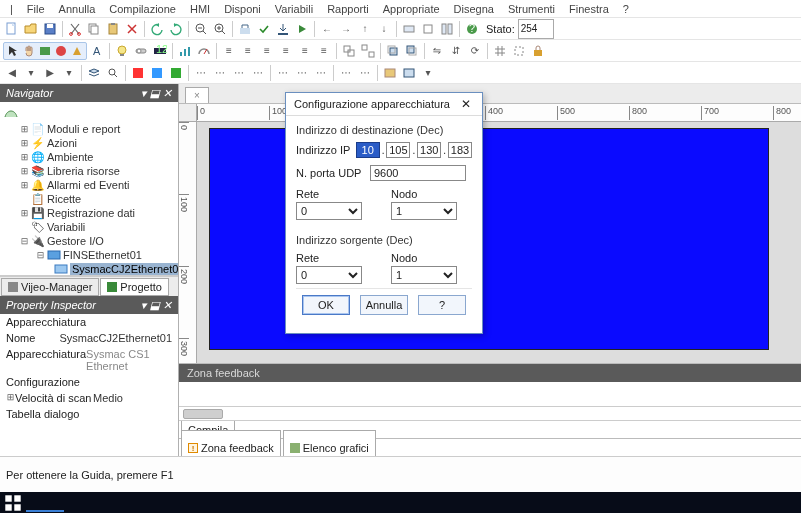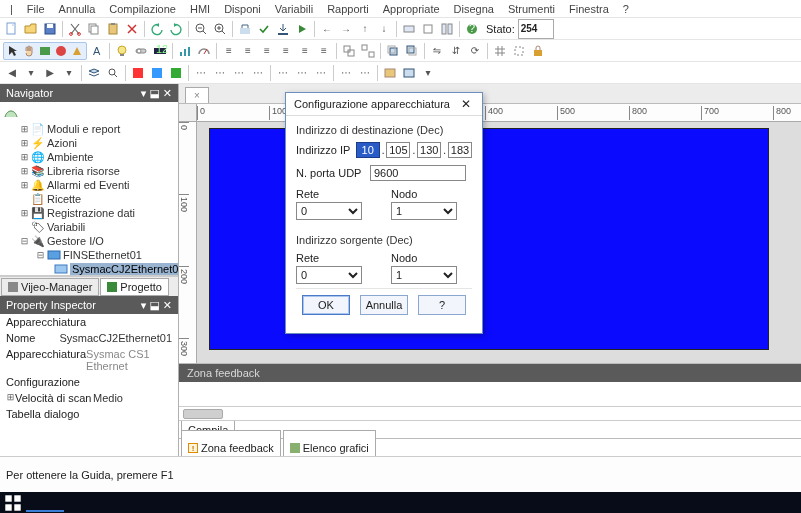--- a/index.html
+++ b/index.html
@@ -8,25 +8,25 @@
 .menubar{display:flex;gap:6px;padding:2px 6px;background:#fff;border-bottom:1px solid #e5e5e5;align-items:center;height:18px;}
 .menubar span{padding:1px 4px;color:#444;}
 .menu-pipe{color:#b4c5e6;padding:0 2px;}
 .toolbar{display:flex;align-items:center;padding:1px 3px;background:#fff;border-bottom:1px solid #e5e5e5;height:22px;gap:1px;flex-wrap:nowrap;overflow:hidden;}
 .tb{width:18px;height:18px;display:flex;align-items:center;justify-content:center;font-size:10px;color:#555;border:1px solid transparent;}
 .tb svg{width:14px;height:14px;}
 .tb-sep{width:1px;height:16px;background:#ccc;margin:0 2px;}
 .tb-group{display:flex;align-items:center;border:1px solid #a9c5e8;background:#e5eefb;padding:0 1px;border-radius:2px;}
 .tb-group .tb{width:16px;height:16px;}
 .stato{margin-left:4px;display:flex;align-items:center;gap:3px;color:#444;}
-.stato input{width:36px;height:20px;border:1px solid #aaa;font-size:10px;padding:0 2px;font-weight:bold;}
+.stato input{width:36px;height:20px;border:1px solid #aaa;font-size:10px;padding:0 2px;}
 .tb-wr{flex-wrap:wrap;height:auto;min-height:22px;}
 .main-row{flex:1;display:flex;min-height:0;}
 .left{width:179px;display:flex;flex-direction:column;border-right:1px solid #b0b0b0;}
-.panel-hdr{background:#5a5a5a;color:#fff;font-size:11px;padding:2px 6px;display:flex;align-items:center;justify-content:space-between;height:18px;}
+.panel-hdr{background:#5a5a5a;color:#fff;font-size:11px;padding:2px 6px;display:flex;align-items:center;justify-content:space-between;height:18px;font-style:italic;}
 .panel-hdr span{color:#fff;}
 .hdr-icons{display:flex;gap:3px;color:#ddd;font-size:9px;}
 .nav-body{flex:0 0 174px;background:#fff;overflow:auto;border-bottom:1px solid #ccc;padding:2px 0;}
 .tree-row{display:flex;align-items:center;padding:1px 0 1px 4px;gap:2px;white-space:nowrap;}
 .tw{width:9px;text-align:center;color:#666;font-size:9px;}
 .tico{width:14px;height:12px;display:flex;align-items:center;justify-content:center;}
 .lbl{font-size:11px;color:#333;}
 .lbl.sel{background:#99b4d1;color:#000;padding:0 2px;}
 .tabs-row{display:flex;background:#ececec;border-top:1px solid #ccc;height:20px;}
 .tab{padding:2px 6px;border:1px solid #aaa;background:#fff;display:flex;align-items:center;gap:3px;font-size:10.5px;margin:1px 0 0 1px;}

